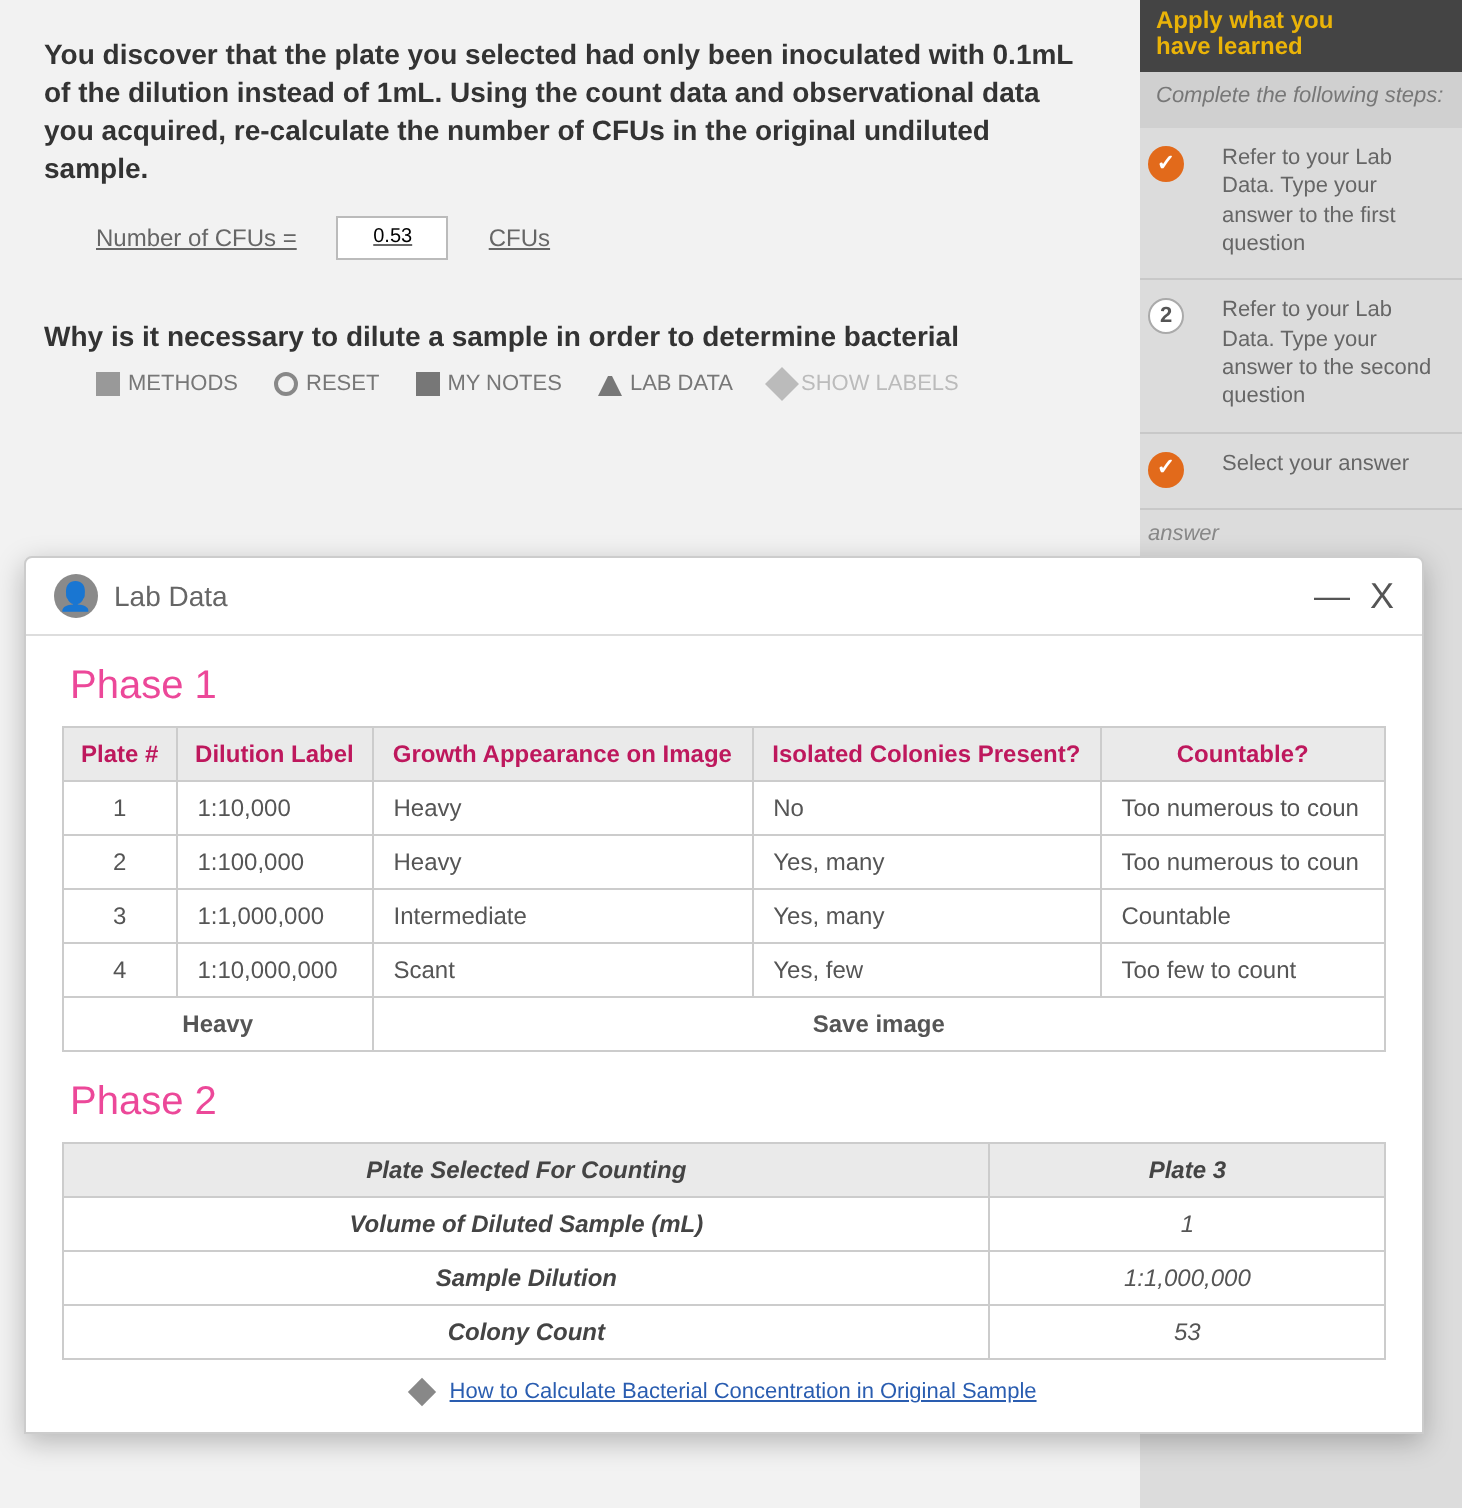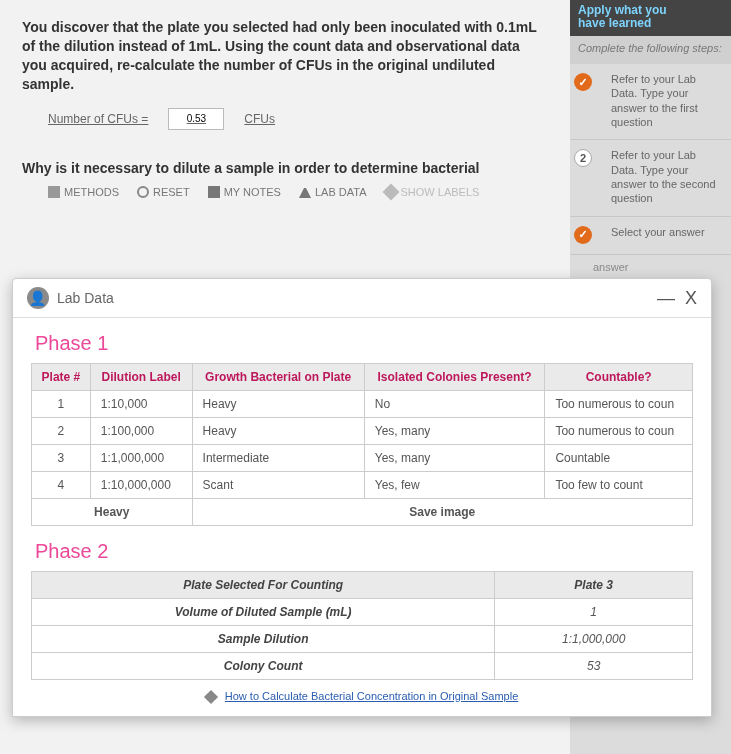--- a/index.html
+++ b/index.html
@@ -22,21 +22,21 @@
   }
   .side-area {
     position: absolute;
     right: 0; top: 0;
     width: 161px;
     height: 754px;
     background: #dcdcdc;
   }
   .side-header {
     background: #444;
-    color: #7dd3fc;
+    color: #eab308;
     font-weight: bold;
     font-size: 12px;
     padding: 4px 8px 6px 8px;
     line-height: 1.1;
   }
   .side-sub {
     font-size: 11px;
     color: #777;
     font-style: italic;
     padding: 6px 8px 8px 8px;
@@ -61,21 +61,21 @@
     justify-content: center;
     font-size: 11px;
     font-weight: bold;
     margin-right: 6px;
     margin-top: 1px;
   }
   .badge.check { background:#e26a1b; color:#fff; }
   .badge.num { background:#fff; color:#555; border:1px solid #aaa; }
   .step .txt { flex:1;margin-left:13px; }
   .partial-step {
-    font-size:11px; color:#888; padding:6px 23px; 
+    font-size:11px; color:#888; padding:6px 4px; font-style:italic;
   }
 
   .q-text {
     font-size: 14px;
     font-weight: bold;
     color: #333;
     line-height: 1.35;
     margin-bottom: 14px;
   }
   .cfu-row {
@@ -272,21 +272,21 @@
     </div>
   </div>
 
   <div class="phase-title">Phase 1</div>
 
   <table class="data">
     <thead>
       <tr>
         <th>Plate #</th>
         <th>Dilution Label</th>
-        <th>Growth Bacterial on Plate</th>
+        <th>Growth Appearance on Image</th>
         <th>Isolated Colonies Present?</th>
         <th>Countable?</th>
       </tr>
     </thead>
     <tbody>
       <tr>
         <td class="c">1</td>
         <td>1:10,000</td>
         <td>Heavy</td>
         <td>No</td>

